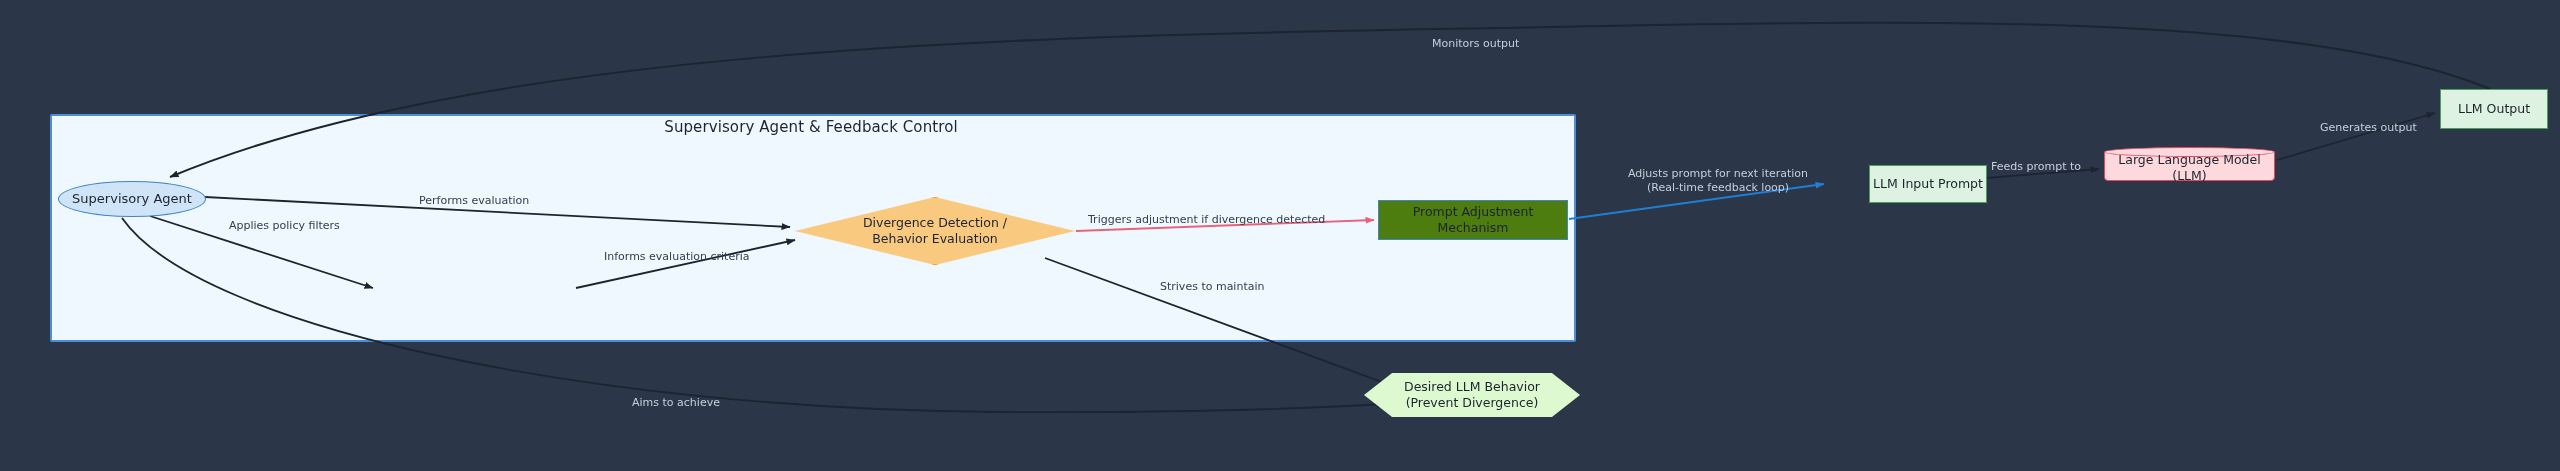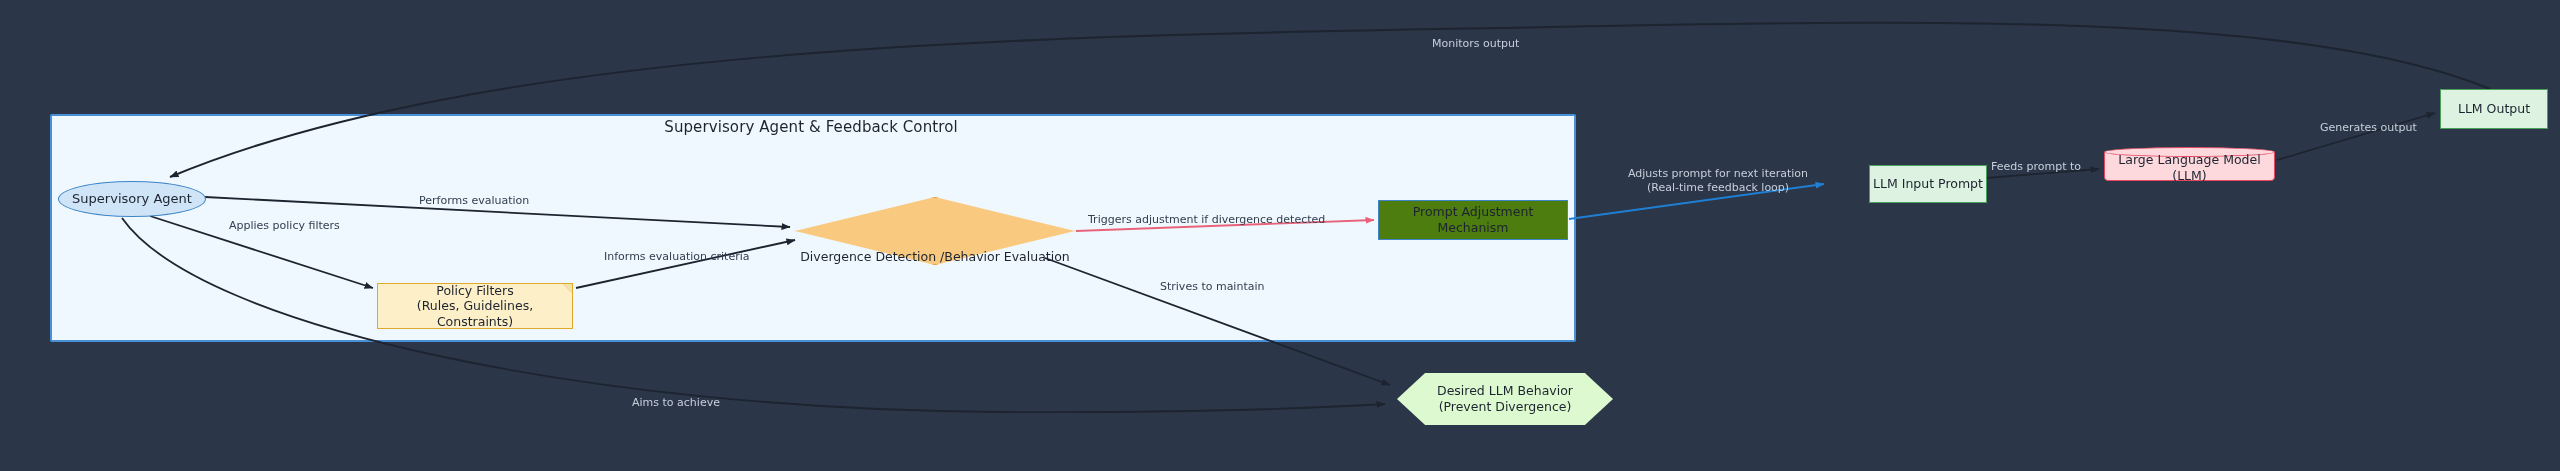--- a/index.html
+++ b/index.html
@@ -90,22 +90,22 @@
     width: 280px; height: 68px;
   }
   #n-divergence-shape {
     position: absolute; inset: 0;
     background: #f8c97e;
     border: 1.6px solid #e09a3c;
     clip-path: polygon(50% 0%, 100% 50%, 50% 100%, 0% 50%);
   }
   #n-divergence-label {
     position: absolute; inset: 0;
-    display: flex; flex-direction: row;
-    align-items: flex-end; justify-content: center;
+    display: flex; flex-direction: column;
+    align-items: center; justify-content: center;
     font-size: 12.5px;
     color: #1d2430;
   }
 
   
   #n-prompt-adjust {
     left: 1378px; top: 200px;
     width: 190px; height: 40px;
     background: #4d7c0f;
     border: 1.5px solid #3d85c6;
@@ -155,22 +155,22 @@
   #n-llm-output {
     left: 2440px; top: 89px;
     width: 108px; height: 40px;
     background: #ddf2e0;
     border: 1.5px solid #4aa05a;
     font-size: 12.5px;
   }
 
   
   #n-desired-wrap {
-    left: 1397px; top: 373px;
-    width: 216px; height: 52px;
+    left: 1364px; top: 373px;
+    width: 216px; height: 44px;
   }
   #n-desired-shape {
     position: absolute; inset: 0;
     background: #ddf9cf;
     clip-path: polygon(13% 0%, 87% 0%, 100% 50%, 87% 100%, 13% 100%, 0% 50%);
   }
   #n-desired-label {
     position: absolute; inset: 0;
     display: flex; flex-direction: column;
     align-items: center; justify-content: center;
@@ -228,26 +228,20 @@
 
     <path d="M 1949,181 L 2099,169" fill="none" stroke="#1d2430" stroke-width="1.8" marker-end="url(#arrow-dark)"></path>
 
     <path d="M 2277,160 L 2435,113" fill="none" stroke="#1d2430" stroke-width="1.8" marker-end="url(#arrow-dark)"></path>
   </svg>
 
   <div class="node" id="n-supervisory">
     <span>Supervisory Agent</span>
   </div>
 
-  <div class="node" id="n-policy">
-    <span>Policy Filters</span>
-    <span>(Rules, Guidelines, Constraints)</span>
-    <span class="fold"></span>
-    <span class="fold-inner"></span>
-  </div>
 
   <div class="node" id="n-divergence-wrap">
     <div id="n-divergence-shape"></div>
     <div id="n-divergence-label">
       <span>Divergence Detection /</span>
       <span>Behavior Evaluation</span>
     </div>
   </div>
 
   <div class="node" id="n-prompt-adjust">

